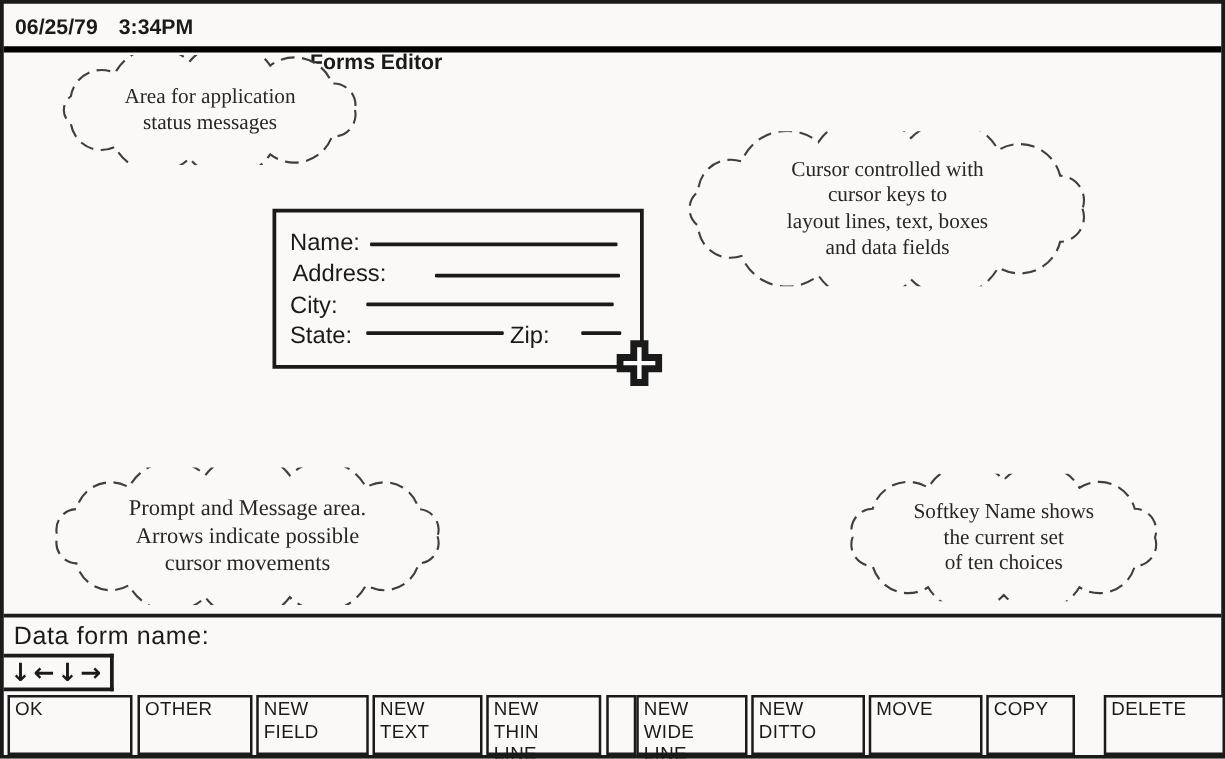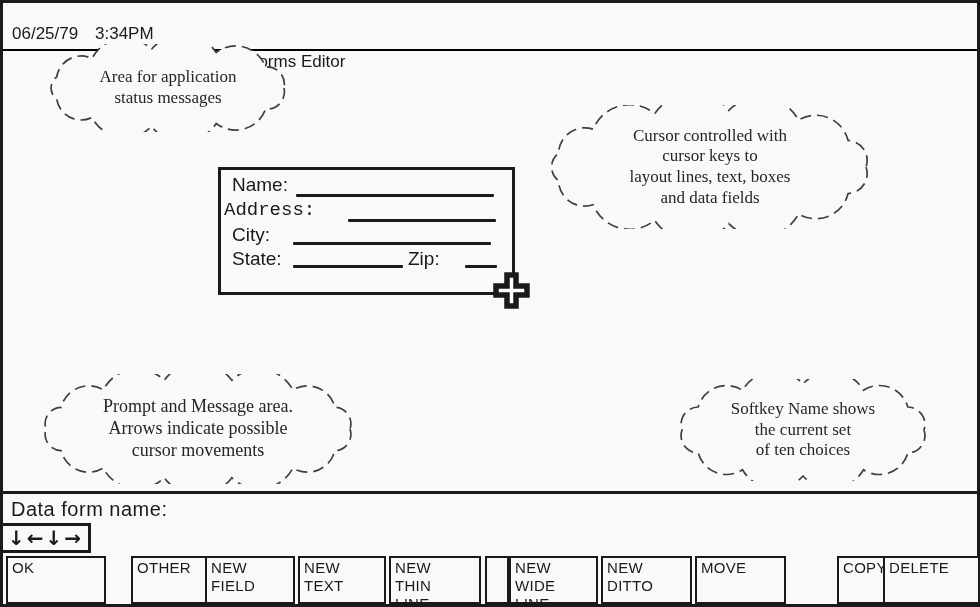--- a/index.html
+++ b/index.html
@@ -13,24 +13,25 @@
   .screen {
     position: relative;
     width: 980px; height: 607px;
     box-sizing: border-box;
     border: 3px solid #1a1a1a;
     background: #faf9f7;
   }
 
   
   .topbar {
-    position: absolute; left: 0; top: 16px; right: 0;
+    position: absolute; left: 0; top: 4px; right: 0;
     height: 30px; line-height: 30px;
-    border-bottom: 2px solid #000000;
+    border-bottom: 5px solid #000000;
     font-size: 17px;
+    font-weight: bold;
   }
   .topbar span { position: absolute; top: 0; white-space: nowrap; }
   .tb-date  { left: 9px; }
   .tb-time  { left: 92px; }
   .tb-title { left: 245px; margin-top: 28px; }
 
   
   .cloud { position: absolute; }
   .cloud svg { position: absolute; left: 0; top: 0; }
   .cloud .cloud-text {
@@ -48,23 +49,23 @@
 
   
   .form-box {
     position: absolute; left: 215px; top: 164px;
     width: 297px; height: 128px;
     box-sizing: border-box;
     border: 3px solid #1a1a1a;
     background: #faf9f7;
     font-size: 19px;
   }
-  .form-box .flabel { position: absolute; white-space: nowrap; }
+  .form-box .flabel { position: absolute; white-space: nowrap; margin-top: 10px; }
   .fl-name    { left: 11px;  top: 4px; }
-  .fl-address { left: 3px;  top: 29px; font-family: Liberation Mono, monospace; }
+  .fl-address { left: 13px;  top: 29px; }
   .fl-city    { left: 11px;  top: 54px; }
   .fl-state   { left: 11px;  top: 78px; }
   .fl-zip     { left: 187px; top: 78px; }
   .uline { position: absolute; height: 3px; background: #1a1a1a; border-radius: 1px; }
   .ul-name    { left: 75px;  top: 24px; width: 198px; }
   .ul-address { left: 127px; top: 49px; width: 148px; }
   .ul-city    { left: 72px;  top: 72px; width: 198px; }
   .ul-state   { left: 72px;  top: 95px; width: 110px; }
   .ul-zip     { left: 244px; top: 95px; width: 32px; }
 
@@ -95,29 +96,29 @@
     position: absolute; top: 553px; height: 48px;
     box-sizing: border-box;
     border: 2.5px solid #1a1a1a;
     background: #faf9f7;
     font-size: 15px; line-height: 18px;
     padding: 1px 16px 0 4px;
     white-space: pre-line;
     letter-spacing: 0.3px;
   }
   .sk-0  { left: 3px;   width: 100px; }
-  .sk-1  { left: 107px; width: 92px; margin-left: 21px; }
+  .sk-1  { left: 107px; width: 92px; }
   .sk-2  { left: 202px; width: 90px; }
   .sk-3  { left: 295px; width: 88px; }
   .sk-4  { left: 386px; width: 92px; }
   .sk-sp { left: 482px; width: 21px; }
   .sk-5  { left: 506px; width: 89px; }
   .sk-6  { left: 598px; width: 91px; }
   .sk-7  { left: 692px; width: 91px; }
-  .sk-8  { left: 786px; width: 71px; margin-left: 48px; }
+  .sk-8  { left: 786px; width: 71px; }
   .sk-9  { left: 880px; width: 97px; }
 </style>
 </head>
 <body>
 
 <div class="screen">
 
   <div class="topbar">
     <span class="tb-date">06/25/79</span>
     <span class="tb-time">3:34PM</span>

